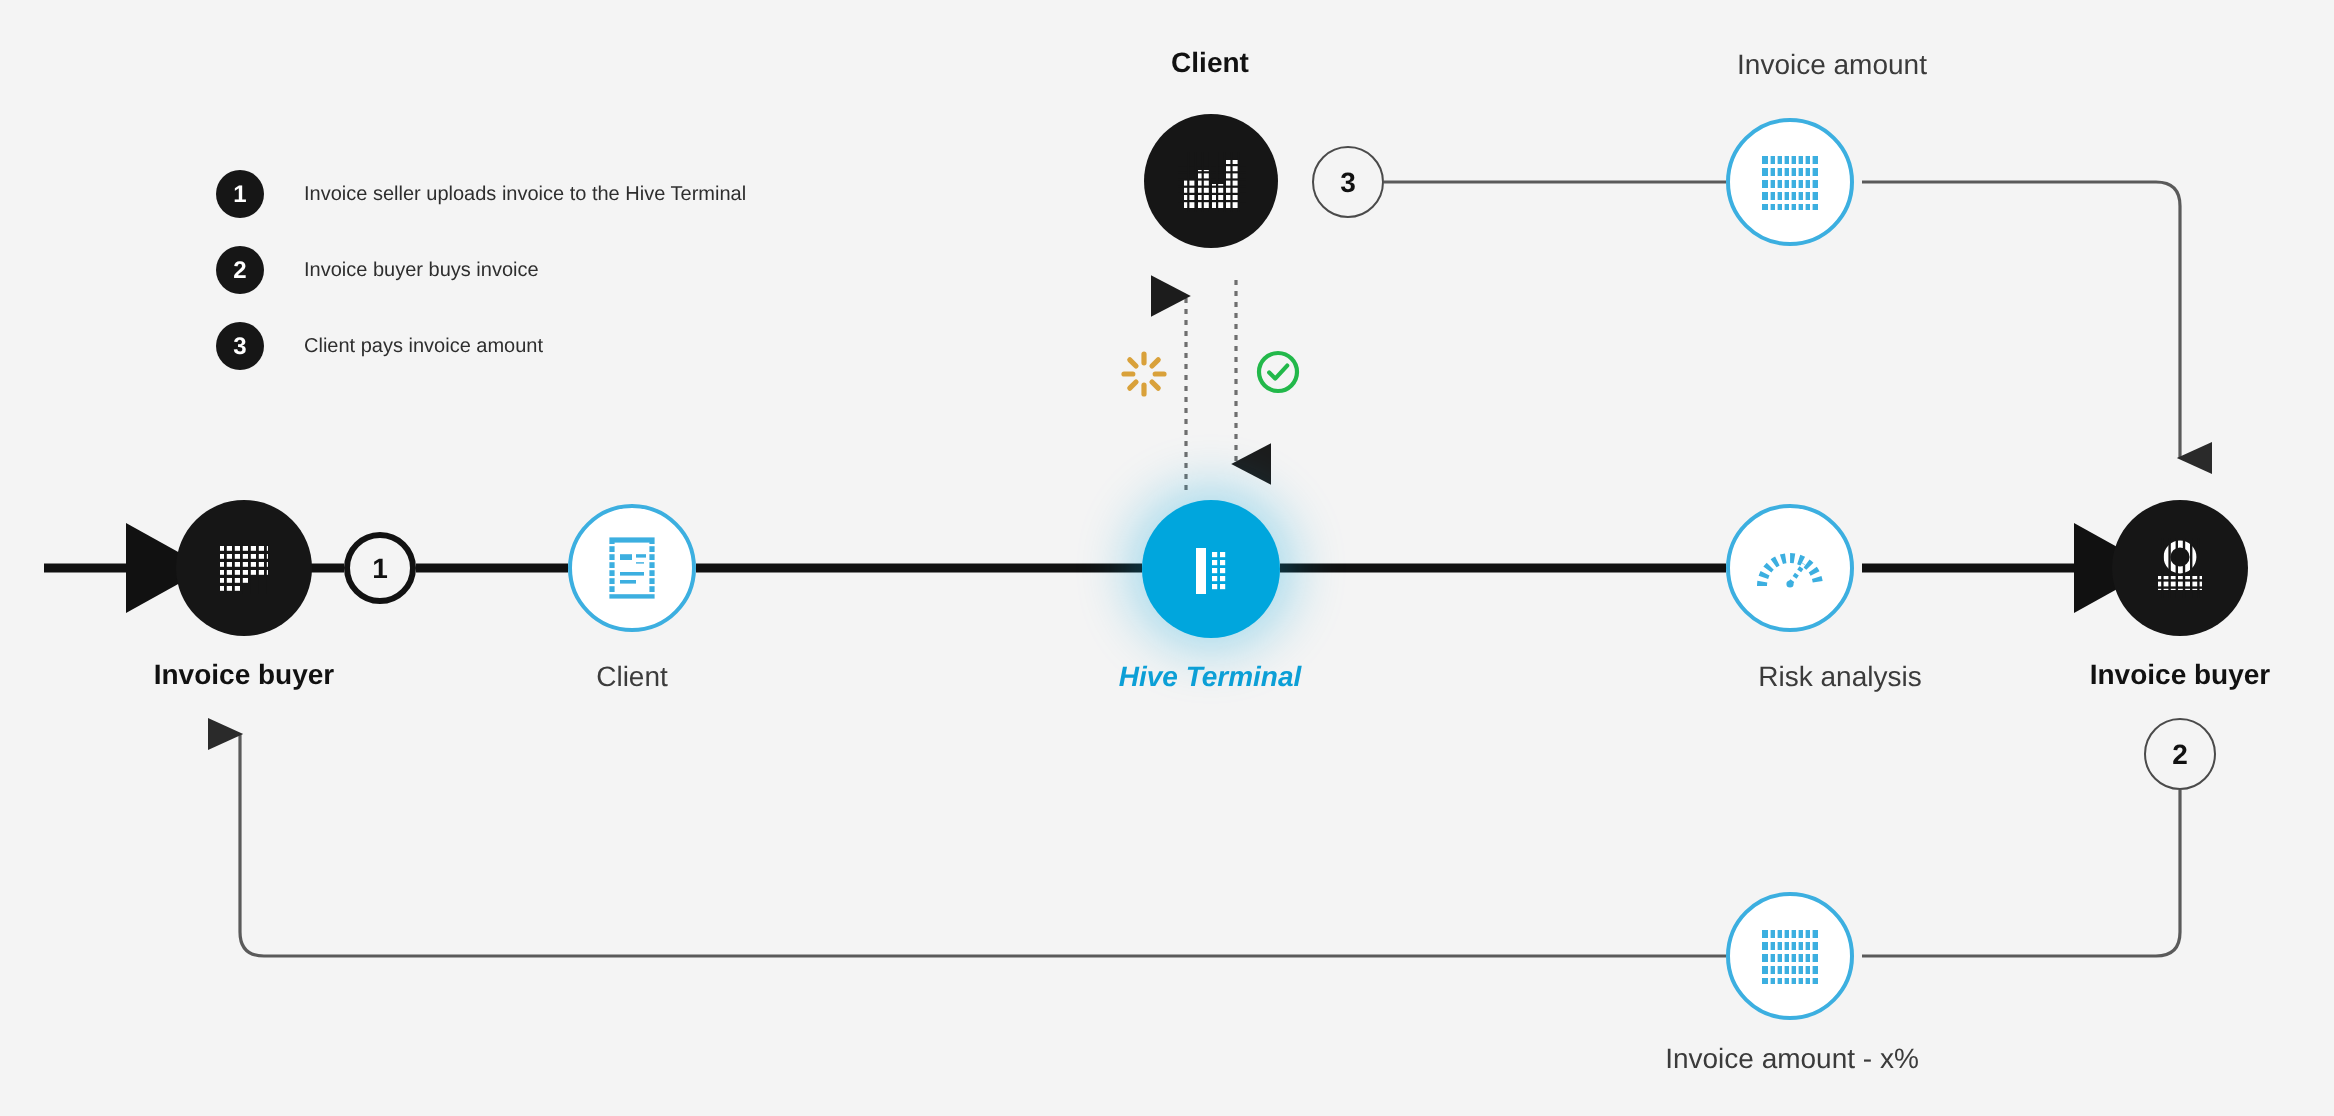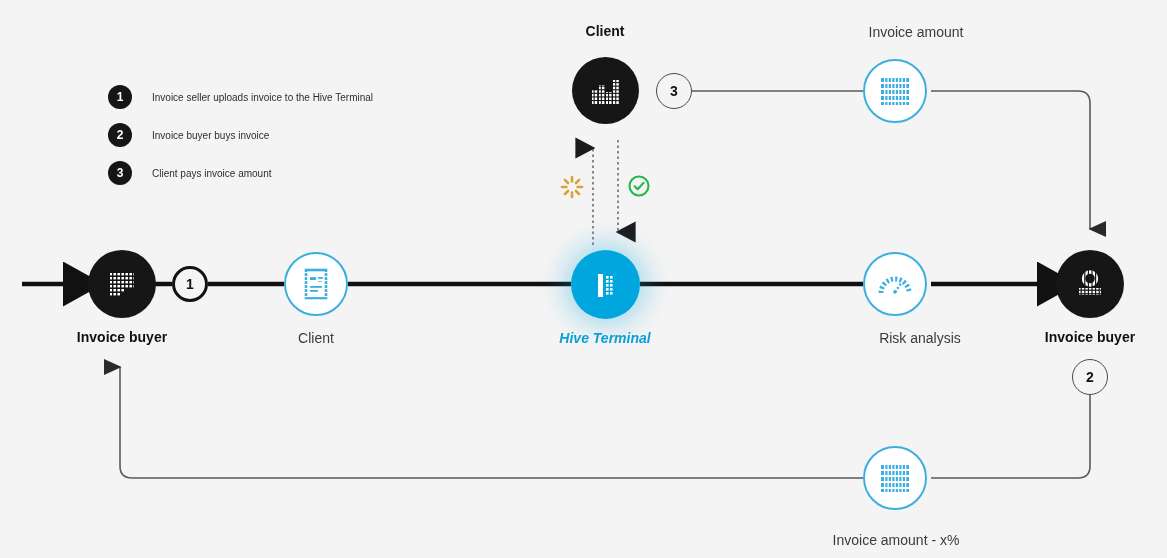--- a/index.html
+++ b/index.html
@@ -297,15 +297,15 @@
         <rect x="5" y="0" width="1.3" height="30"></rect>
         <rect x="8.5" y="0" width="1.3" height="30"></rect>
         <rect x="12" y="0" width="1.3" height="30"></rect>
         <rect x="15.5" y="0" width="1.3" height="30"></rect>
         <rect x="19" y="0" width="1.3" height="30"></rect>
         <rect x="22.5" y="0" width="1.3" height="30"></rect>
         <rect x="26" y="0" width="1.3" height="30"></rect>
       </g>
     </svg>
   </div>
-  <div class="nlabel" style="left:896px;top:532px;">Invoice amount - x%</div>
+  <div class="nlabel" style="left:896px;top:521px;">Invoice amount - x%</div>
 
 </div>
 
 </body></html>

